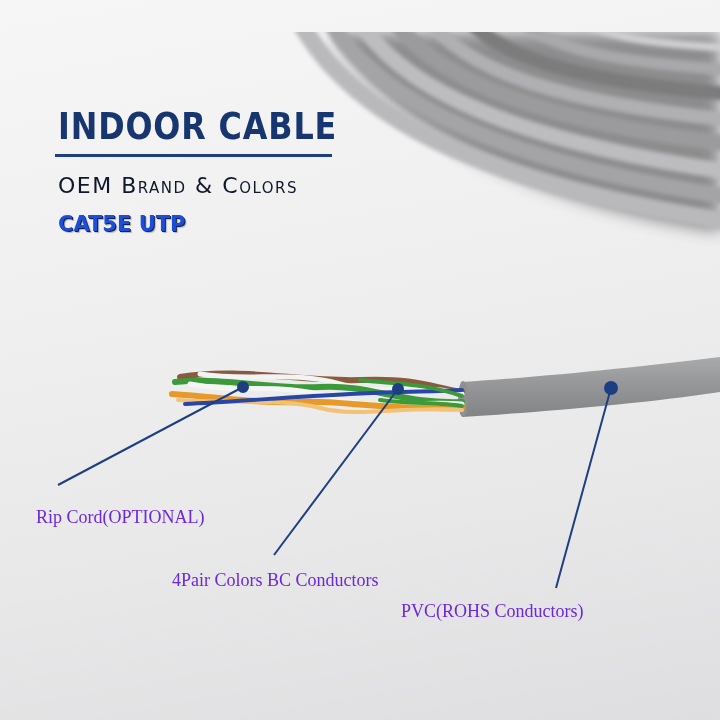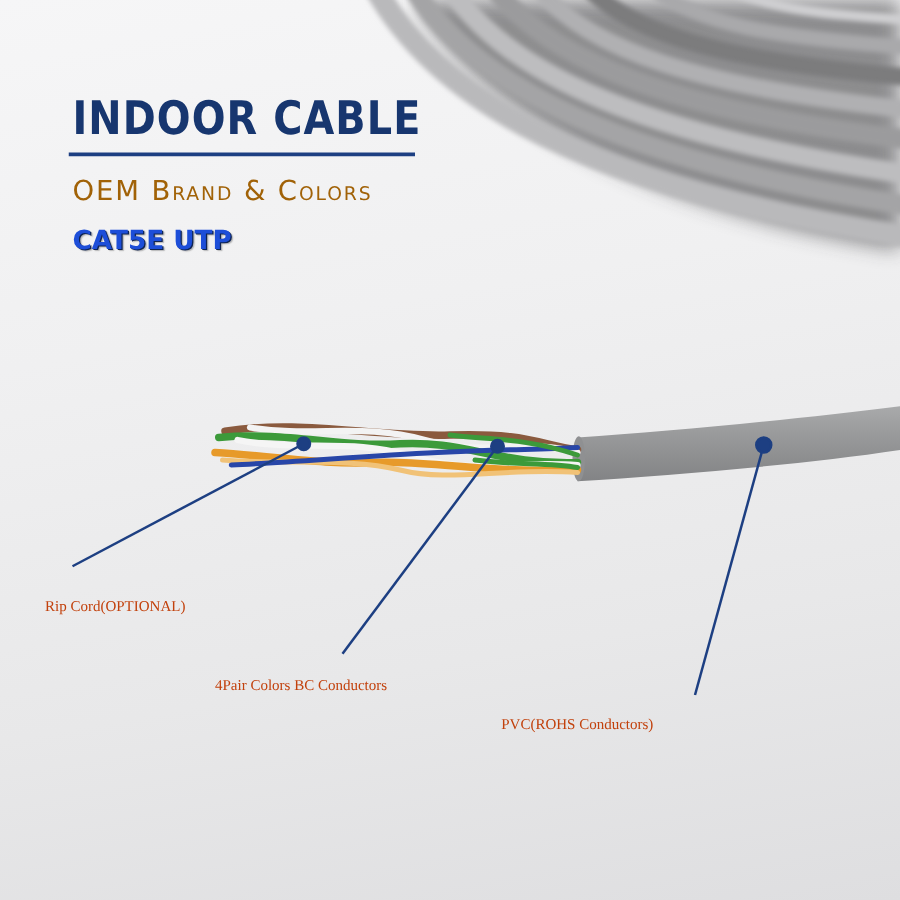--- a/index.html
+++ b/index.html
@@ -1,48 +1,48 @@
 <!DOCTYPE html>
 <html><head>
 <meta charset="utf-8">
 <style>
   html, body { margin: 0; padding: 0; }
   body {
     width: 720px; height: 720px; overflow: hidden; position: relative;
     background: linear-gradient(170deg, #f6f6f7 0%, #f0f0f1 35%, #e8e8e9 70%, #dedee0 100%);
     font-family: "Liberation Sans", sans-serif;
   }
-  .stage { position: absolute; inset: 0; }
+  .stage { position: absolute; inset: 0; margin-top: 32px; }
   .coil { position: absolute; inset: 0; }
   .title {
     position: absolute; left: 58px; top: 72px;
     font-family: "DejaVu Sans", sans-serif; font-weight: bold;
     font-size: 37px; letter-spacing: 1px; color: #17366f;
     transform: scaleX(0.86); transform-origin: left top;
     line-height: 46px;
   }
   .rule {
     position: absolute; left: 55px; top: 122px; width: 277px; height: 3px;
     background: #1d3f82;
   }
   .subtitle {
     position: absolute; left: 58px; top: 140px;
     font-family: "DejaVu Sans", sans-serif; font-size: 22px;
-    color: #a16207; letter-spacing: 1.5px; font-variant: small-caps;
+    color: #0f172a; letter-spacing: 1.5px; font-variant: small-caps;
     line-height: 28px;
   }
   .cat {
     position: absolute; left: 58px; top: 178px;
     font-family: "DejaVu Sans", sans-serif; font-weight: bold; font-size: 21px;
     color: #1d4ed8; text-shadow: 1px 1px 0 #0f2452, 2px 2px 1px rgba(0,0,0,0.25);
     line-height: 28px;
   }
   .label {
-    position: absolute; font-family: "Liberation Serif", serif; font-size: 12px;
-    color: #c2410c; white-space: nowrap; line-height: 22px;
+    position: absolute; font-family: "Liberation Serif", serif; font-size: 18px;
+    color: #6d28d9; white-space: nowrap; line-height: 22px;
   }
   svg { position: absolute; left: 0; top: 0; }
 </style>
 </head>
 <body>
 
 <div class="stage">
 
   <svg class="coil" width="720" height="720" viewBox="0 0 720 720">
     <defs>

